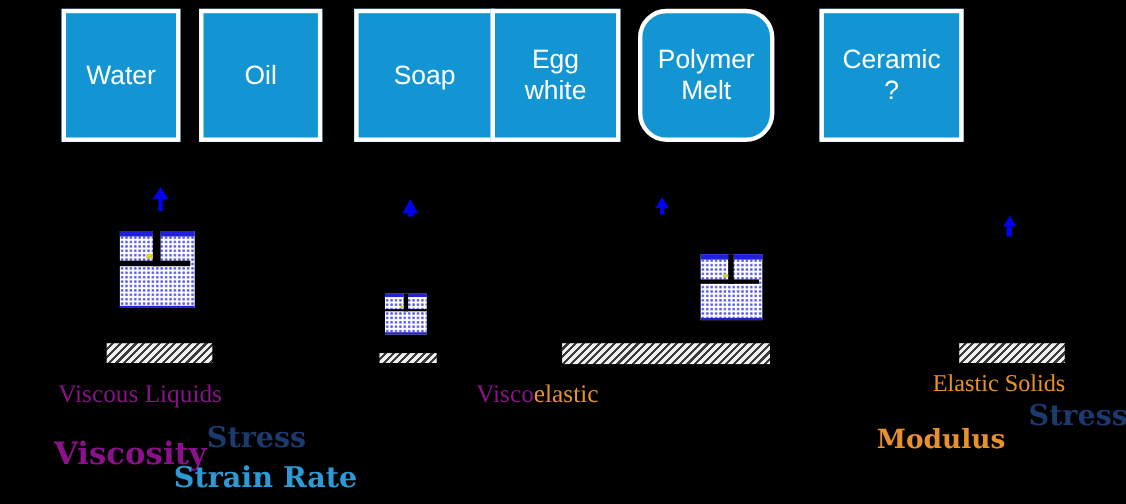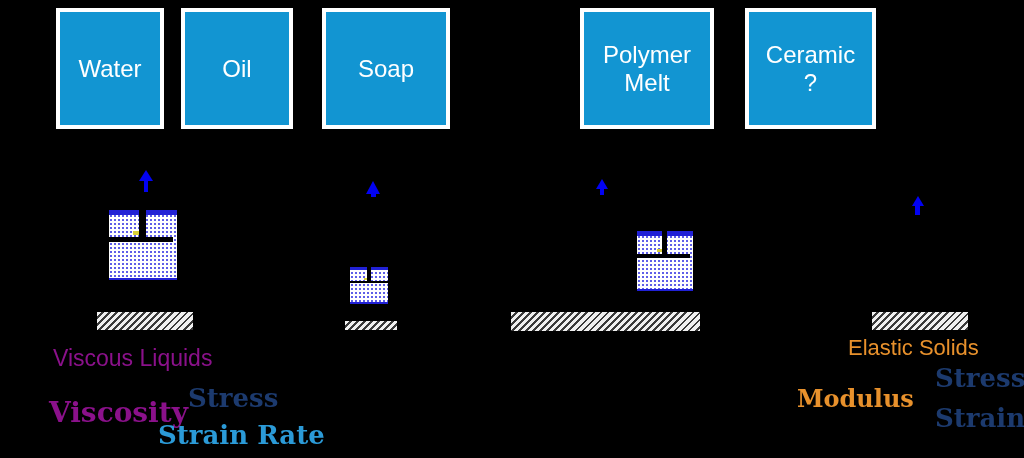--- a/index.html
+++ b/index.html
@@ -35,40 +35,44 @@
   .blob .vgap{position:absolute;top:0;left:44%;width:10%;height:47%;background:#000;}
   .blob .slot{position:absolute;top:39%;left:-3%;width:97%;height:8%;background:#000;}
   .blob .spark{position:absolute;top:31%;left:36%;width:8%;height:6%;background:#D8CF3A;}
 
   
   .ground{position:absolute;
     background:repeating-linear-gradient(135deg,#F0F0F0 0 3px,#3A3A3A 3px 5px);}
 
   
   .lbl{position:absolute;white-space:nowrap;}
-  .sans{font-family:Liberation Sans, sans-serif;font-size:23px;text-align:right;}
+  .sans{font-family:Liberation Serif, serif;font-size:23px;text-align:right;}
   .serif{font-family:"DejaVu Serif",serif;font-weight:bold;font-size:26px;}
   .purple{color:var(--purple);} .orange{color:var(--orange);}
   .navy{color:var(--navy);} .lightblue{color:var(--light-blue);}
 </style>
 </head>
 <body>
 
 <div class="canvas">
 
   <div class="mbox" style="left:56px;width:108px;">
       <span class="mlabel">Water</span>
     </div>
   <div class="mbox" style="left:181px;width:112px;">
       <span class="mlabel">Oil</span>
     </div>
   <div class="mbox" style="left:322px;width:128px;">
       <span class="mlabel">Soap</span>
     </div>
-  <div class="mbox" style="left:580px;width:134px;">
+  <div class="mbox" style="left:446px;width:118px;">
+      <span class="mlabel">Egg
+white</span>
+    </div>
+  <div class="mbox" style="left:580px;width:124px;border-radius:26px;">
       <span class="mlabel">Polymer
 Melt</span>
     </div>
   <div class="mbox" style="left:745px;width:131px;">
       <span class="mlabel">Ceramic
 ?</span>
     </div>
 
   <div class="arrow" style="left:139px;top:170px;width:14px;">
     <div class="head"></div>
@@ -108,23 +112,23 @@
     <div class="slot"></div>
     <div class="spark"></div>
   </div>
 
   <div class="ground" style="left:97px;top:312px;width:96px;height:18px;"></div>
   <div class="ground" style="left:345px;top:321px;width:52px;height:9px;"></div>
   <div class="ground" style="left:511px;top:312px;width:189px;height:19px;"></div>
   <div class="ground" style="left:872px;top:312px;width:96px;height:18px;"></div>
 
   <div class="lbl sans purple" style="left:53px;top:345px;">Viscous Liquids</div>
+  <div class="lbl sans" style="left:433px;top:345px;"><span class="purple">Visco</span><span class="orange">elastic</span></div>
   <div class="lbl serif purple" style="left:49px;top:396px;font-size:28px;">Viscosity</div>
 
   <div class="lbl sans orange" style="left:848px;top:335px;font-size:22px;">Elastic Solids</div>
   <div class="lbl serif navy" style="left:188px;top:383px;">Stress</div>
   <div class="lbl serif lightblue" style="left:158px;top:420px;">Strain Rate</div>
 
   <div class="lbl serif orange" style="left:797px;top:384px;font-size:24px;">Modulus</div>
   <div class="lbl serif navy" style="left:935px;top:363px;">Stress</div>
-  <div class="lbl serif navy" style="left:935px;top:403px;">Strain</div>
 
 </div>
 
 </body></html>

